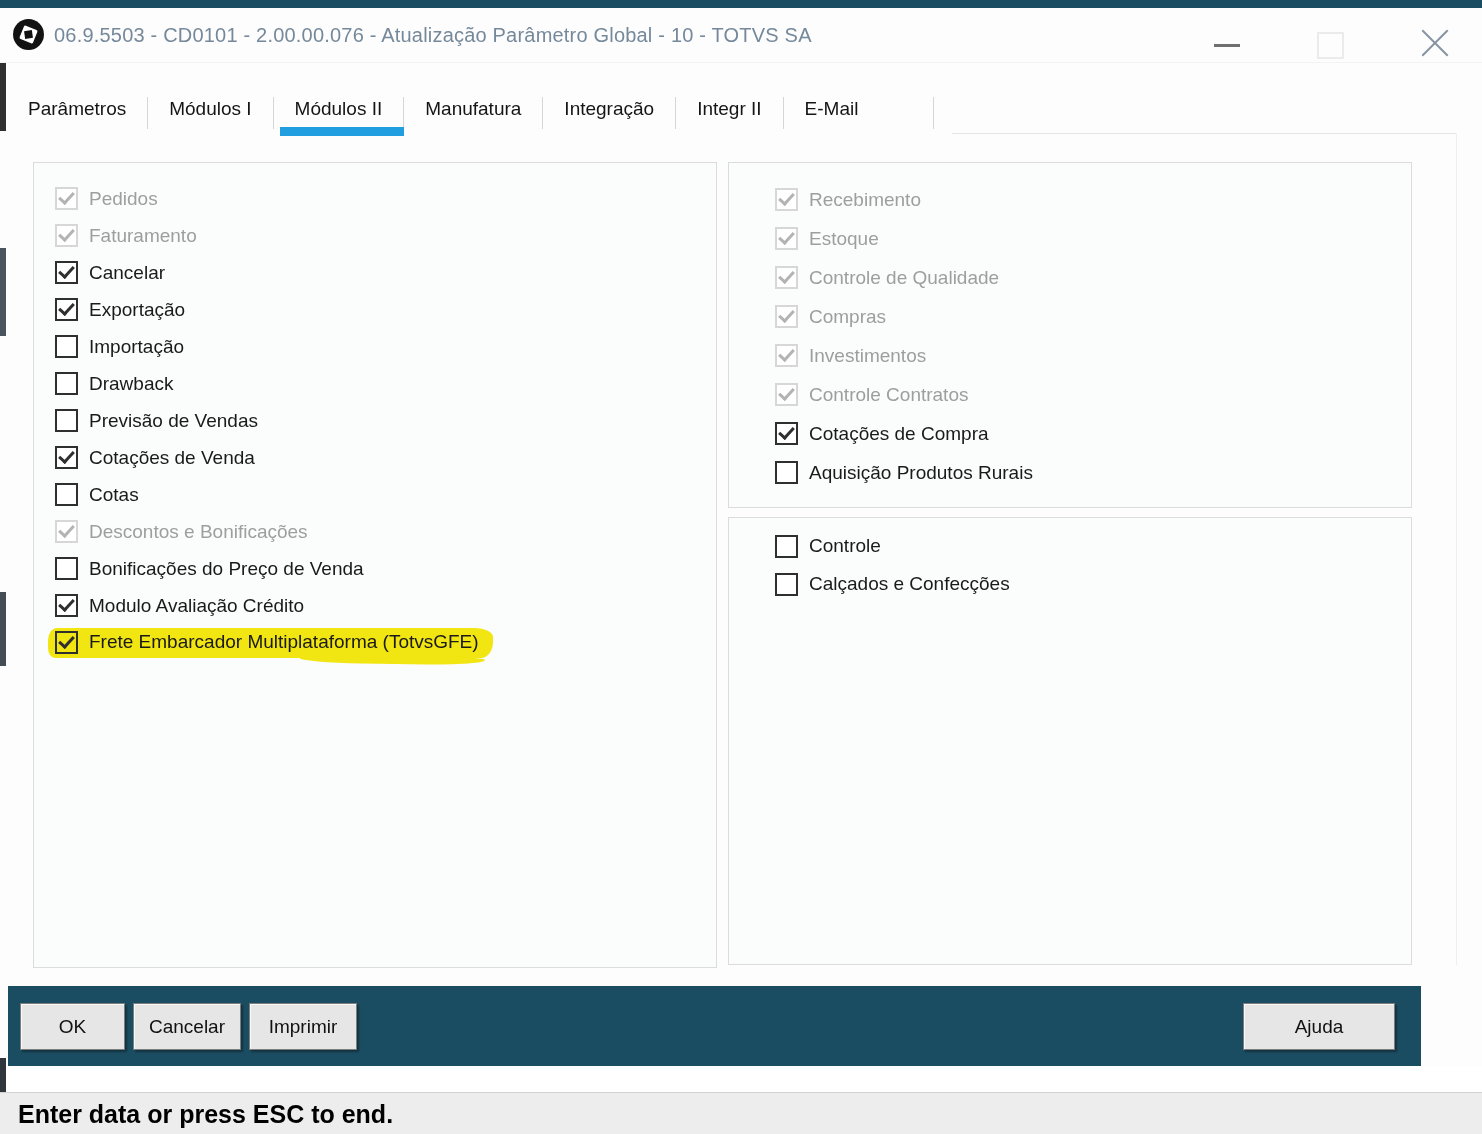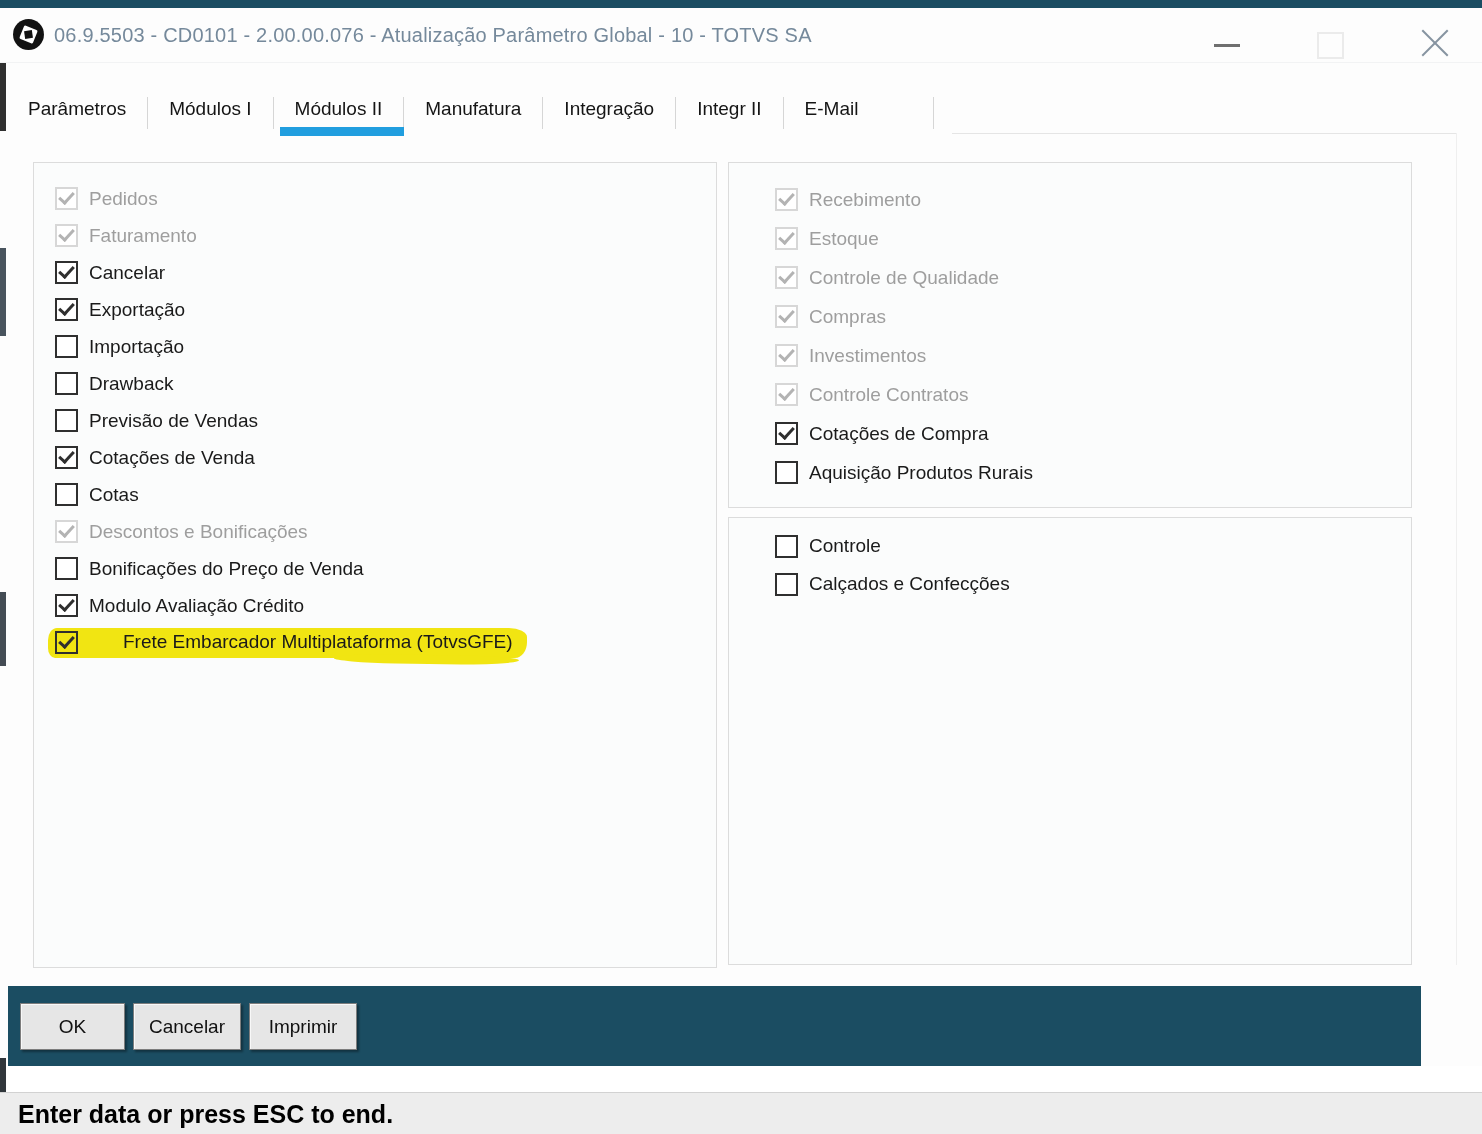--- a/index.html
+++ b/index.html
@@ -43,21 +43,21 @@
   .panel-right-bottom .row{height:38px;}
   .cb{position:relative;flex:none;width:23px;height:23px;box-sizing:border-box;border:2px solid #2f2f2f;background:#fff;margin-right:11px;cursor:pointer;}
   .cb.checked::after{content:'';position:absolute;left:2px;top:3px;width:12px;height:6px;border-left:3px solid #2f2f2f;border-bottom:3px solid #2f2f2f;transform:rotate(-48deg);}
   .cb.disabled{border-color:#d7d7d7;cursor:default;}
   .cb.disabled::after{border-color:#b3b3b3;}
   .lbl{font-size:19px;color:#1a1a1a;white-space:nowrap;}
   .row.disabled .lbl{color:#9e9e9e;}
   
   .hl{position:relative;display:inline-flex;align-items:center;background:var(--highlight,#f1e512);
       padding:3px 14px 4px 7px;margin-left:-7px;
-      border-radius:9px 18px 12px 7px / 12px 9px 16px 10px;gap:34px;}
+      border-radius:9px 18px 12px 7px / 12px 9px 16px 10px;}
   .hl .cb{background:transparent;}
   .hl::after{content:'';position:absolute;right:8px;bottom:-6px;width:185px;height:9px;background:var(--highlight,#f1e512);
       border-radius:50% 40% 60% 50% / 80% 60% 90% 70%;transform:rotate(1deg);}
   
   .btnbar{position:absolute;left:8px;top:986px;width:1413px;height:80px;background:var(--teal,#1b4d62);}
   .action-buttons{position:absolute;left:12px;top:17px;display:flex;gap:8px;}
   .btn{height:47px;box-sizing:border-box;background:#e6e6e6;border:1px solid #7d7d7d;
        font-family:inherit;font-size:19px;color:#111;cursor:pointer;
        box-shadow:2px 2px 2px rgba(0,0,0,.35), inset 1px 1px 0 #f8f8f8;}
   .btn-ok{width:105px;}
@@ -219,18 +219,19 @@
         </div>
       </div>
   </div>
 
   <div class="btnbar">
     <div class="action-buttons">
         <button class="btn btn-ok">OK</button>
         <button class="btn btn-cancelar">Cancelar</button>
         <button class="btn btn-imprimir">Imprimir</button>
       </div>
+    <button class="btn btn-ajuda">Ajuda</button>
   </div>
   <div class="white-strip"></div>
   <div class="statusbar">
     <span class="status-text">Enter data or press ESC to end.</span>
   </div>
 </div>
 
 </body></html>

